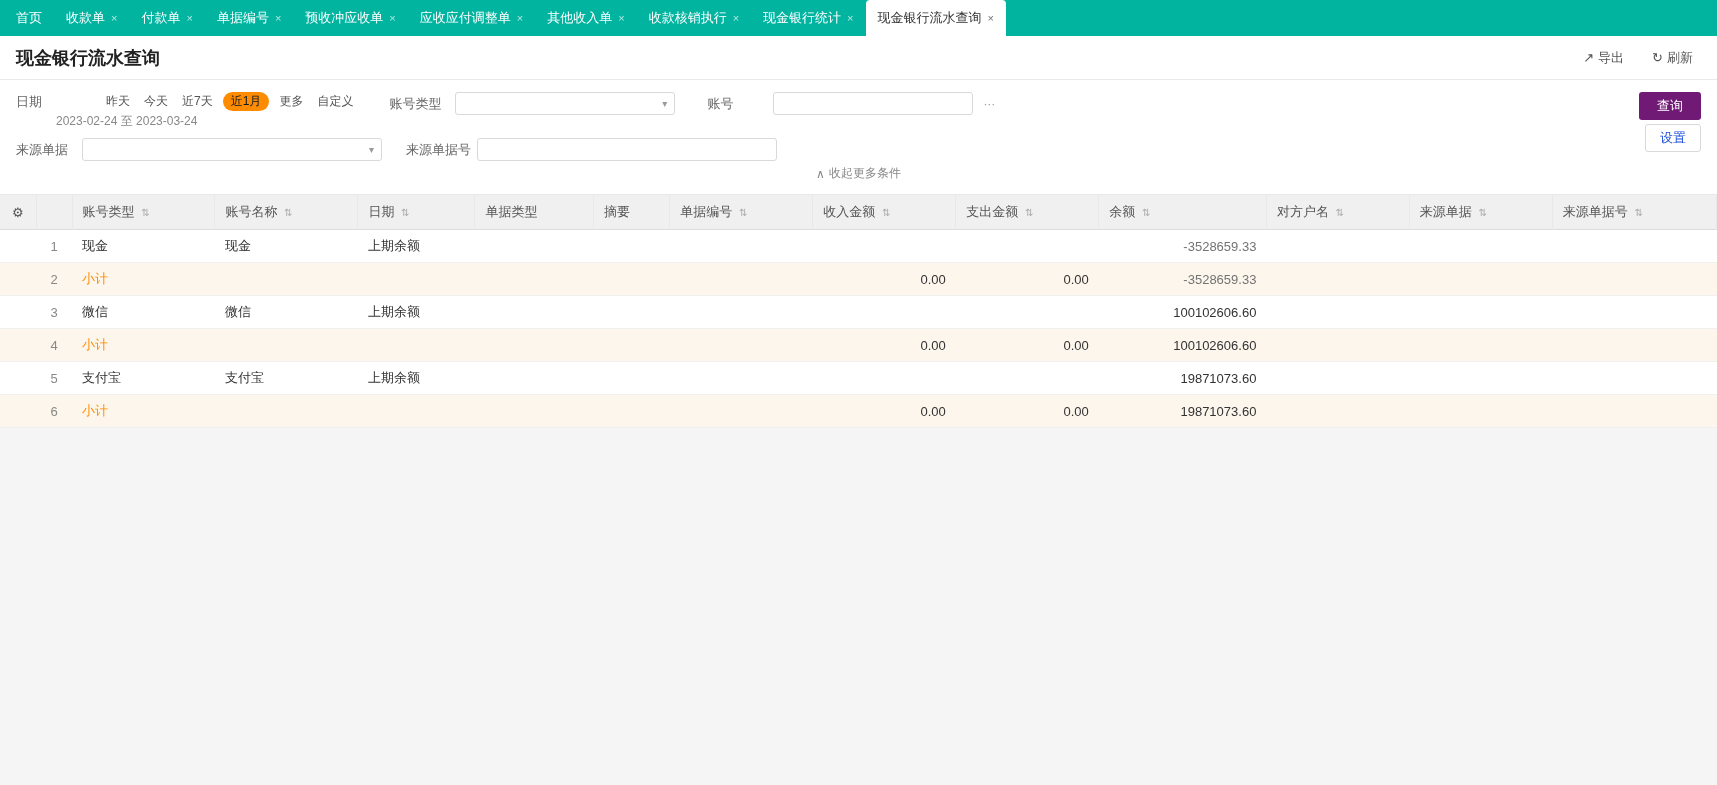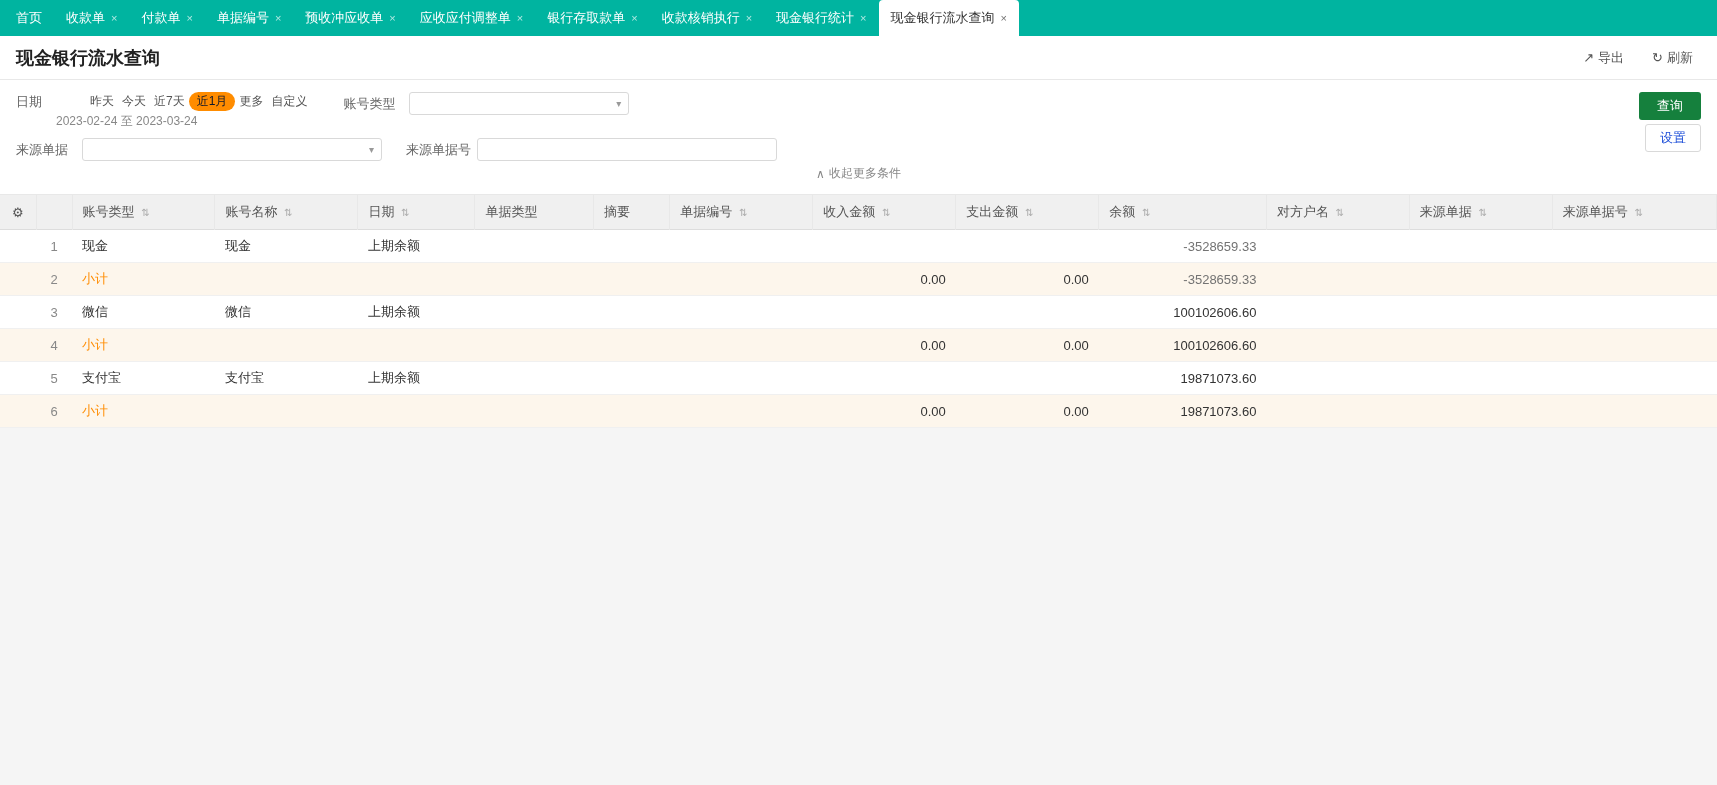--- a/index.html
+++ b/index.html
@@ -69,21 +69,22 @@
     }
     .filter-label {
       color: #666;
       font-size: 13px;
       min-width: 60px;
       white-space: nowrap;
     }
     .filter-date-options {
       display: flex;
       align-items: flex-end;
-      margin-left: 4px;
+      gap: 6px;
+      margin-left: 20px;
     }
     .date-opt {
       font-size: 12px;
       color: #555;
       cursor: pointer;
       padding: 1px 4px;
     }
     .date-opt.active {
       background: #ff8c00;
       color: #0f172a;
@@ -127,21 +128,21 @@
       font-size: 13px;
       min-width: 200px;
     }
     .filter-more {
       color: #999;
       font-size: 12px;
       cursor: pointer;
       margin-left: 4px;
     }
     .query-btn {
-      background: #15803d;
+      background: #701a75;
       color: #fff;
       border: none;
       border-radius: 3px;
       padding: 5px 18px;
       font-size: 13px;
       cursor: pointer;
       white-space: nowrap;
     }
     .settings-btn {
       background: #fff;
@@ -268,21 +269,21 @@
   </div>
   <div class="nav-item">
     <span>预收冲应收单</span>
     <span class="close-x">×</span>
   </div>
   <div class="nav-item">
     <span>应收应付调整单</span>
     <span class="close-x">×</span>
   </div>
   <div class="nav-item">
-    <span>银行存取款单</span>
+    <span>其他收入单</span>
     <span class="close-x">×</span>
   </div>
   <div class="nav-item">
     <span>收款核销执行</span>
     <span class="close-x">×</span>
   </div>
   <div class="nav-item">
     <span>现金银行统计</span>
     <span class="close-x">×</span>
   </div>
@@ -332,20 +333,25 @@
         <div class="filter-col">
           <span class="filter-label">账号类型</span>
           <div class="select-wrapper">
             <select class="filter-select" style="min-width:220px;">
               <option value=""></option>
             </select>
             <span class="chevron">▾</span>
           </div>
         </div>
 
+        <div class="filter-col">
+          <span class="filter-label">账号</span>
+          <input type="text" class="filter-input" style="min-width: 200px;">
+          <span class="filter-more">···</span>
+        </div>
       </div>
 
       <div class="filter-row2">
 
         <div class="filter-col">
           <span class="filter-label">来源单据</span>
           <div class="select-wrapper">
             <select class="filter-select" style="min-width:300px;">
               <option value=""></option>
             </select>

